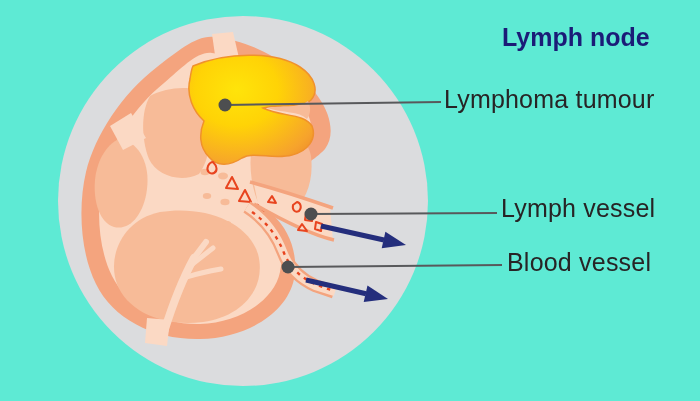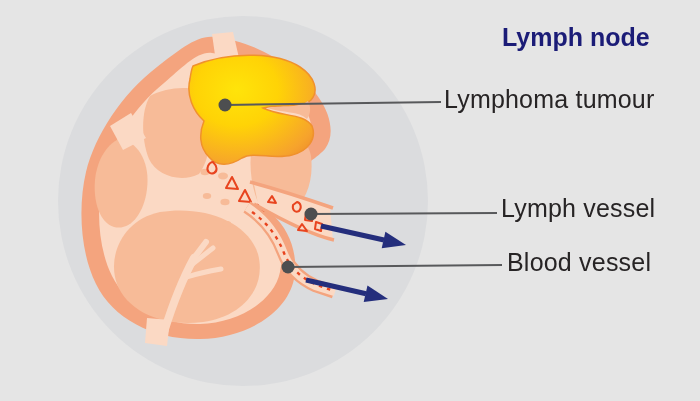--- a/index.html
+++ b/index.html
@@ -1,19 +1,19 @@
 <!DOCTYPE html>
 <html><head>
 <meta charset="utf-8">
 <style>
   html,body{margin:0;padding:0;background:#ffffff;}
   #stage{
     position:relative;
     width:700px;height:401px;
-    background:#e5e5e5;
+    background:#5eead4;
     overflow:hidden;
     font-family:"Liberation Sans","DejaVu Sans",sans-serif;
   }
   #stage svg{position:absolute;left:0;top:0;}
   text{font-family:"Liberation Sans","DejaVu Sans",sans-serif;}
   .diagram-title{font-size:25px;font-weight:bold;fill:#1b1c77;}
   .callout-label{font-size:25px;font-weight:400;fill:#272425;letter-spacing:0.2px;}
   .leader{stroke:#58595b;stroke-width:2;fill:none;}
   .leader-dot{fill:#4d4e50;}
   .arrow{fill:#242e7c;}

